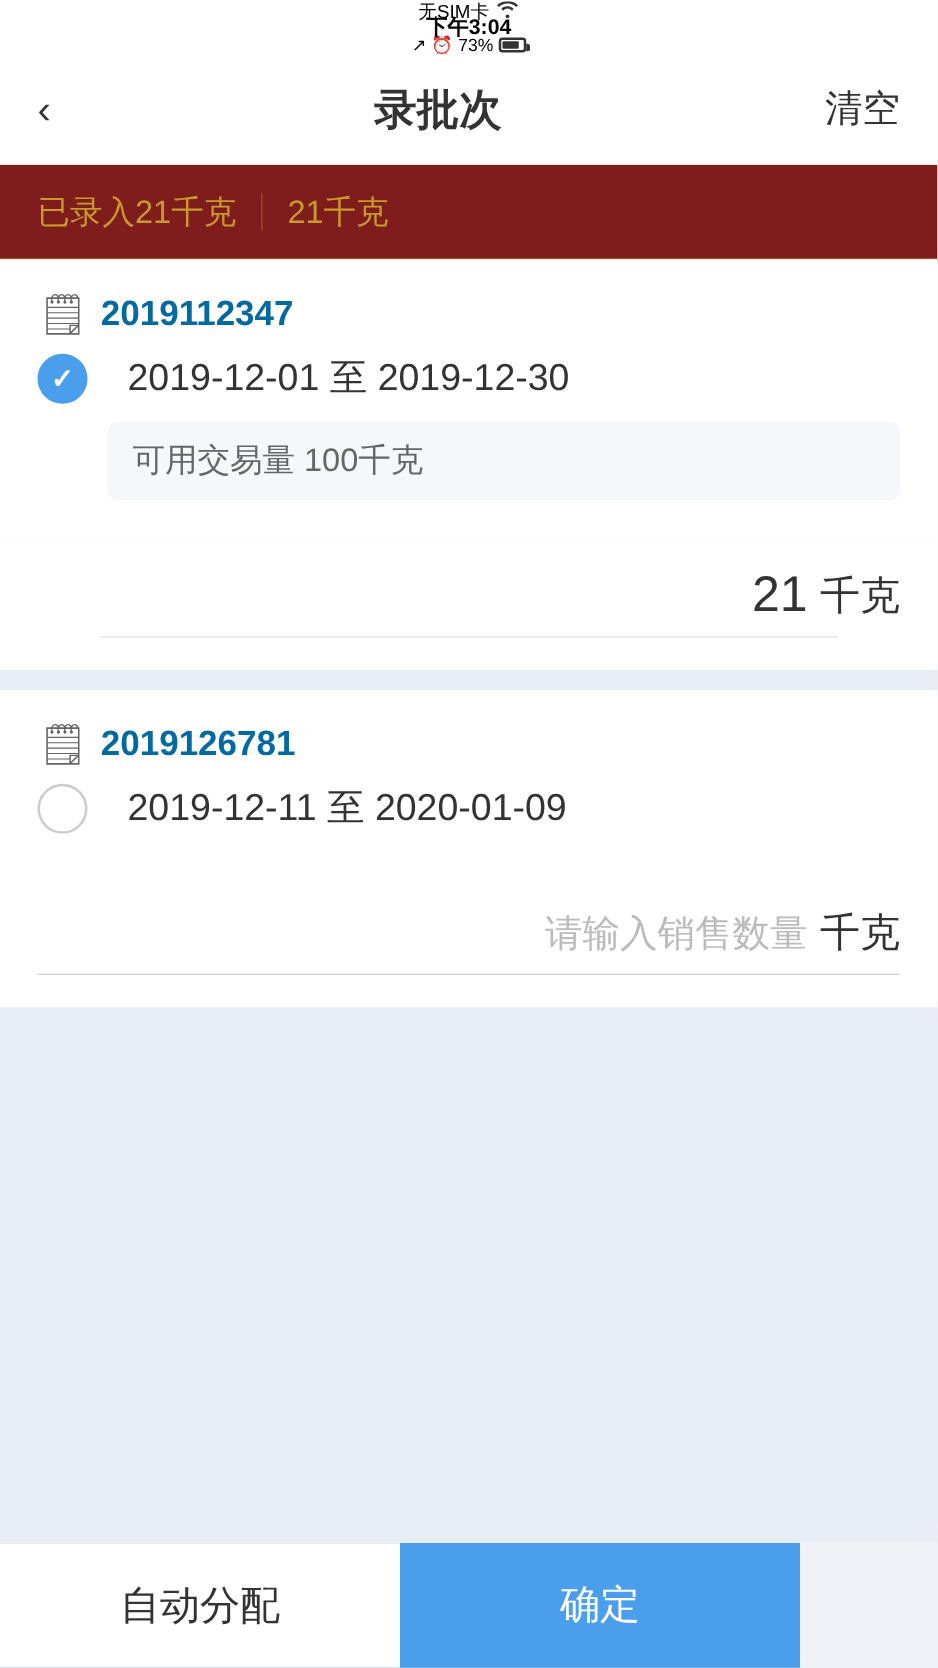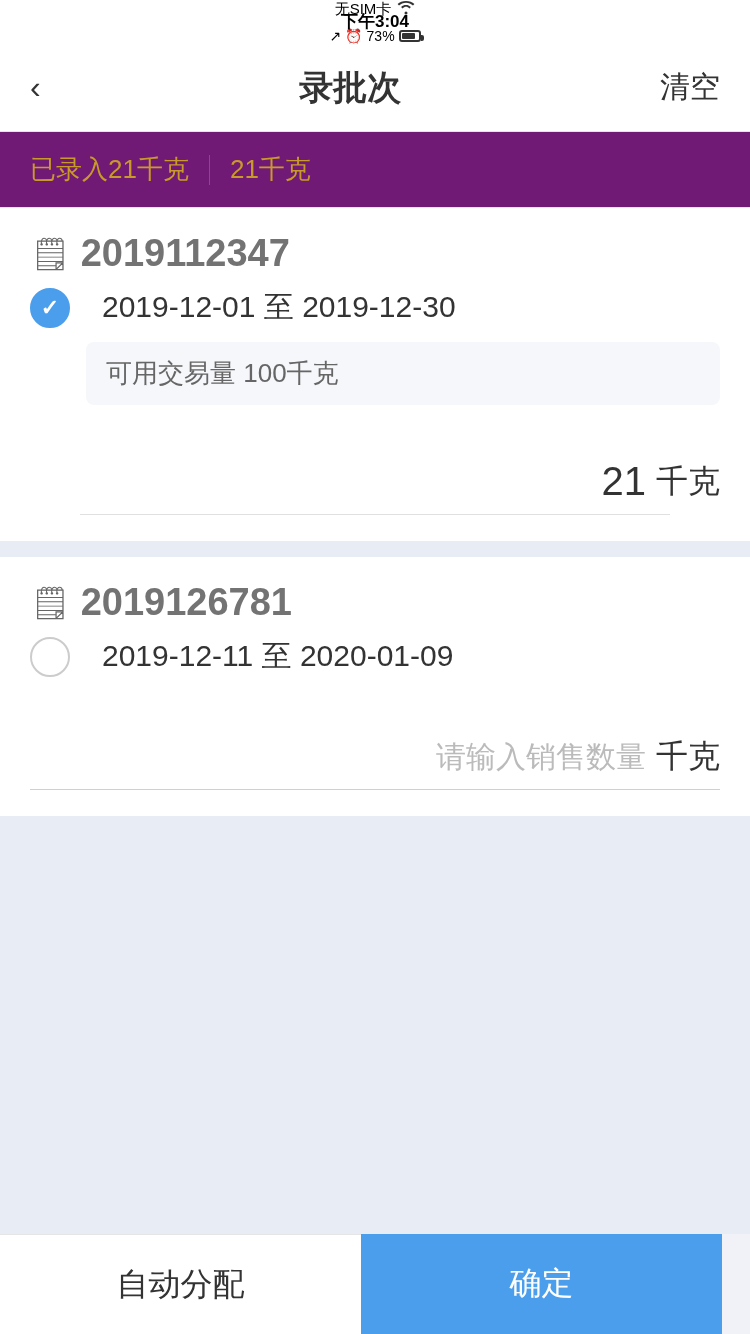--- a/index.html
+++ b/index.html
@@ -66,21 +66,21 @@
       font-weight: 600;
       color: #333;
     }
     .nav-clear {
       font-size: 30px;
       color: #333;
     }
 
     
     .info-banner {
-      background: #701a75;
+      background: #7f1d1d;
       padding: 20px 30px;
       display: flex;
       align-items: center;
       gap: 20px;
       border-bottom: 1px solid #f0e8c8;
     }
     .info-label {
       font-size: 26px;
       color: #c89a2a;
     }
@@ -106,23 +106,23 @@
       display: flex;
       align-items: center;
       gap: 10px;
       margin-bottom: 12px;
     }
     .batch-icon {
       font-size: 32px;
       color: #666;
     }
     .batch-id {
-      font-size: 38px;
+      font-size: 28px;
       font-weight: 600;
-      color: #737373;
+      color: #0369a1;
     }
 
     .card-row {
       display: flex;
       align-items: center;
       gap: 32px;
       margin-bottom: 14px;
     }
     .radio-circle {
       width: 40px;
@@ -225,21 +225,21 @@
 
     
     .bottom-bar {
       background: #fff;
       height: 100px;
       display: flex;
       align-items: center;
       position: fixed;
       bottom: 0;
       left: 0;
-      width: 722px;
+      width: 640px;
     }
     .btn-auto {
       flex: 1;
       height: 100%;
       background: #fff;
       border: none;
       font-size: 32px;
       color: #333;
       cursor: pointer;
       border-top: 1px solid #e5e5e5;

